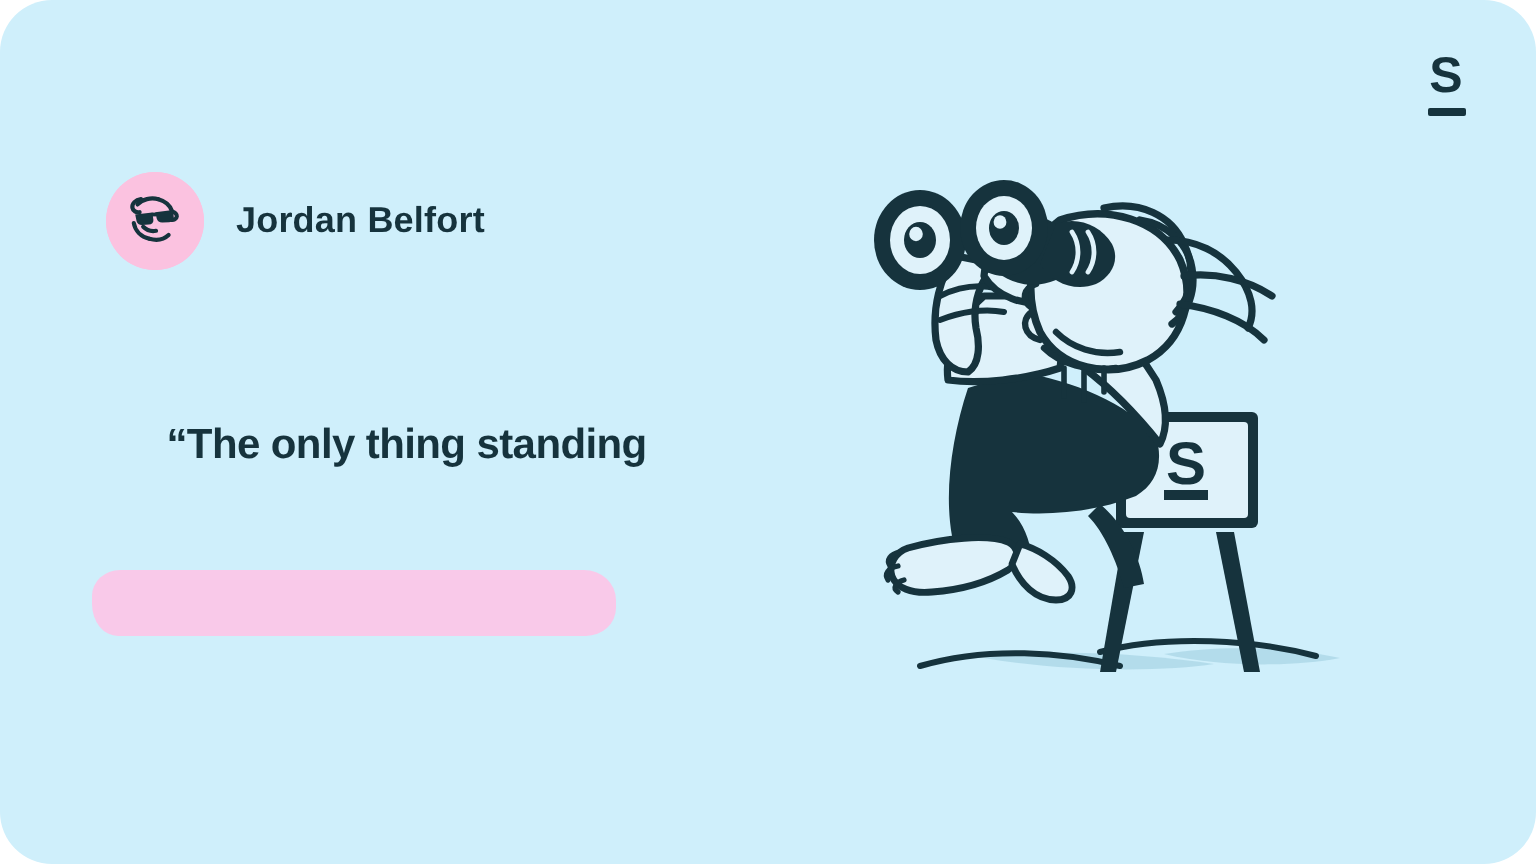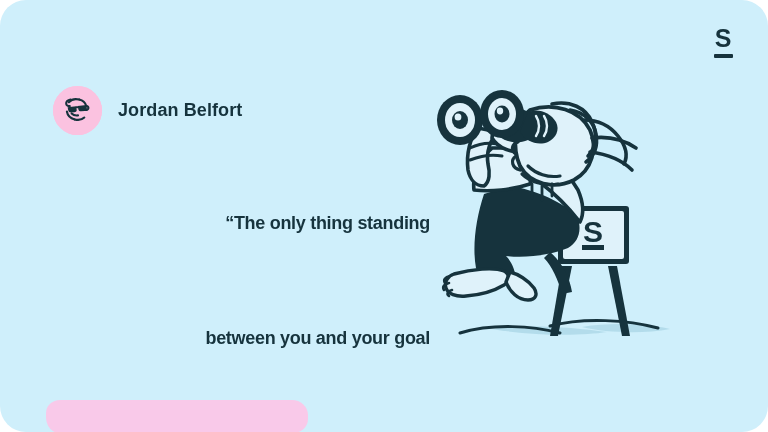--- a/index.html
+++ b/index.html
@@ -76,29 +76,28 @@
   }
 
   
   #quote {
     position: absolute;
     left: 50px;
     top: 166px;
     width: 380px;
   }
   .quote-line {
-    font-size: 18px;
+    font-size: 21px;
     font-weight: bold;
     line-height: 38px;
     color: #16333d;
     letter-spacing: -0.3px;
     white-space: pre;
     margin: 0 0 1px 0;
     display: block;
-    text-align: right;
   }
   .quote-line .ink {
     position: relative;
     z-index: 2;
   }
   .quote-line.hl {
     position: relative;
   }
   .quote-line.hl .marker {
     position: absolute;
@@ -150,23 +149,20 @@
           <rect x="22.9" y="20.3" width="2.2" height="1.9"></rect>
         </g>
       </svg>
     </div>
     <div id="author-name">Jordan Belfort</div>
   </div>
 
   <div id="quote">
     <div class="quote-line" id="line1">
       <span class="ink">“The only thing standing</span>
-    </div>
-    <div class="quote-line" id="line2">
-      <span class="ink">between you and your goal</span>
     </div>
     <div class="quote-line hl" id="line3">
       <span class="marker"></span>
       
     </div>
 
   </div>
 
   <div id="illustration">
     <svg viewBox="0 0 260 262" aria-hidden="true">

